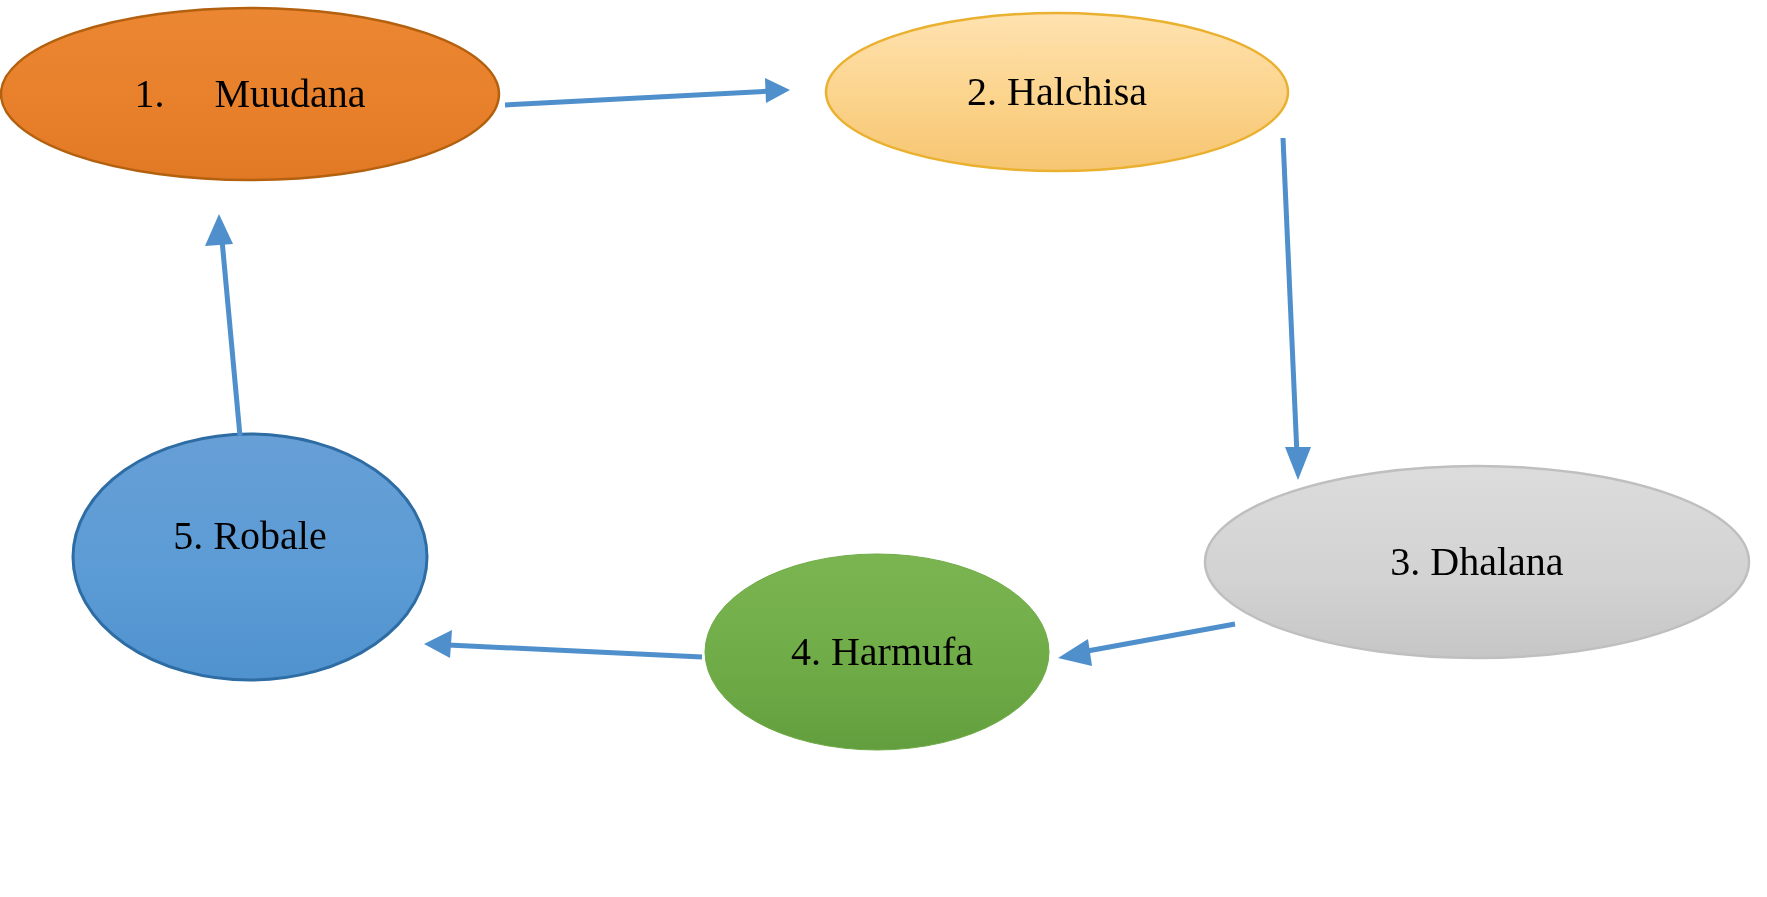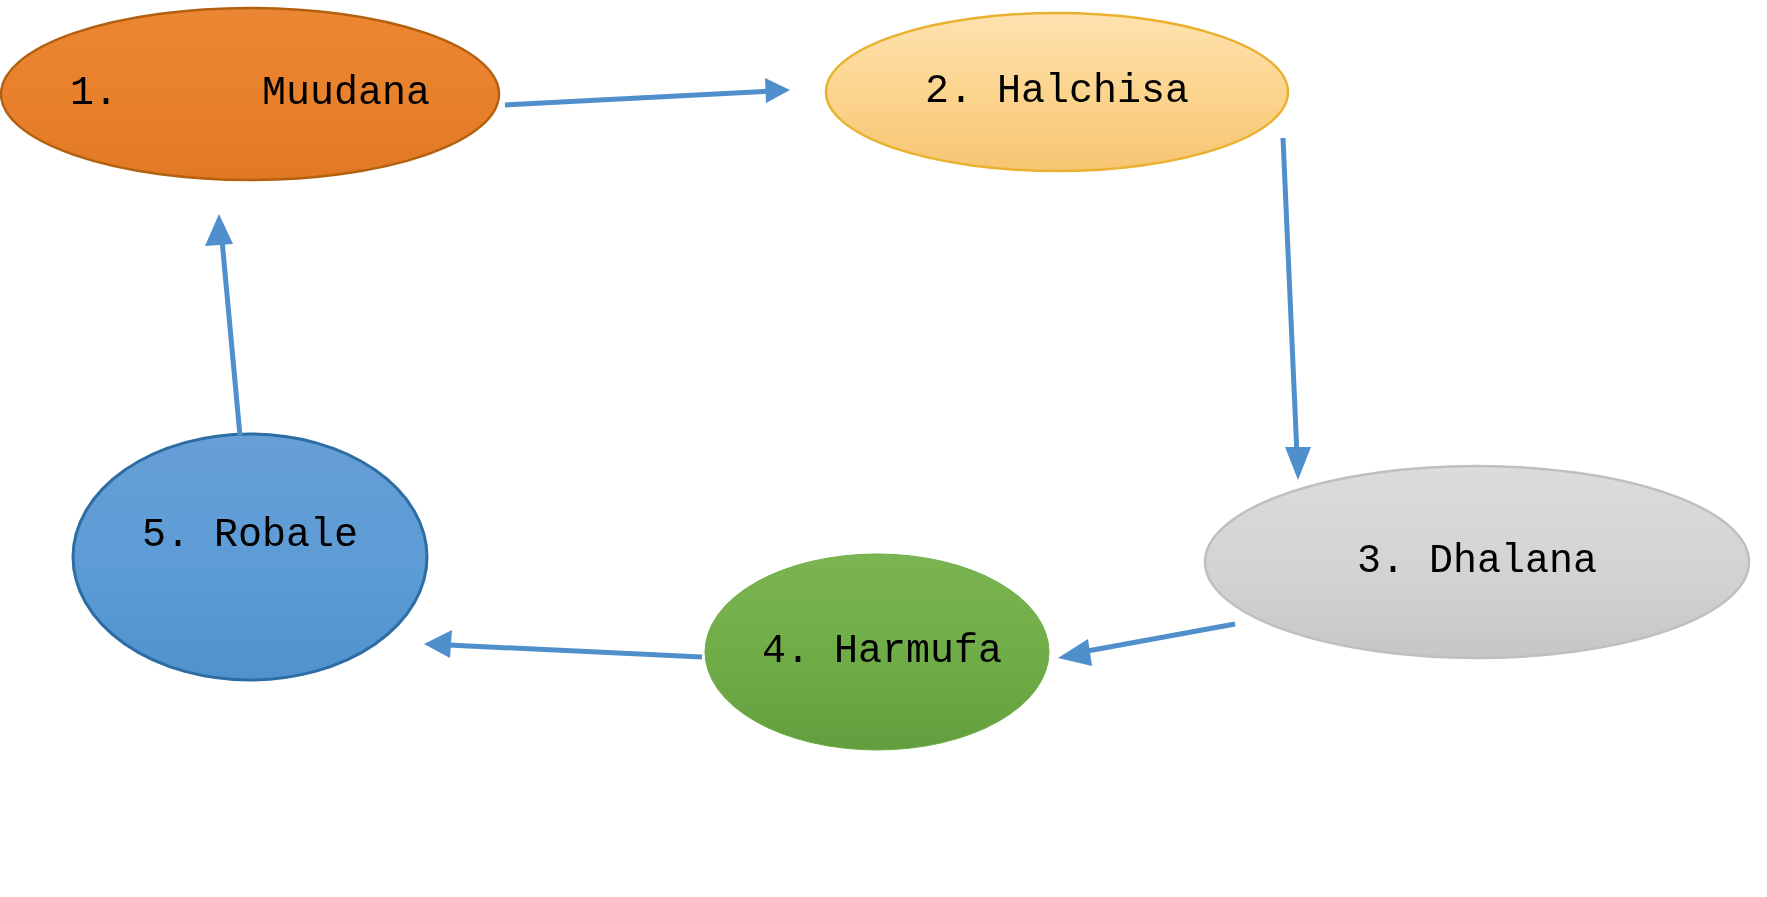--- a/index.html
+++ b/index.html
@@ -24,21 +24,21 @@
     top: 0;
     width: 1767px;
     height: 897px;
   }
   .node-label {
     position: absolute;
     display: flex;
     align-items: center;
     justify-content: center;
     color: #000000;
-    font-family: Liberation Mono, monospace;
+    font-family: Liberation Serif, serif;
     font-size: 40px;
     font-weight: 400;
     white-space: pre;
     pointer-events: none;
     line-height: 1.1;
   }
 </style>
 </head>
 <body>
 

